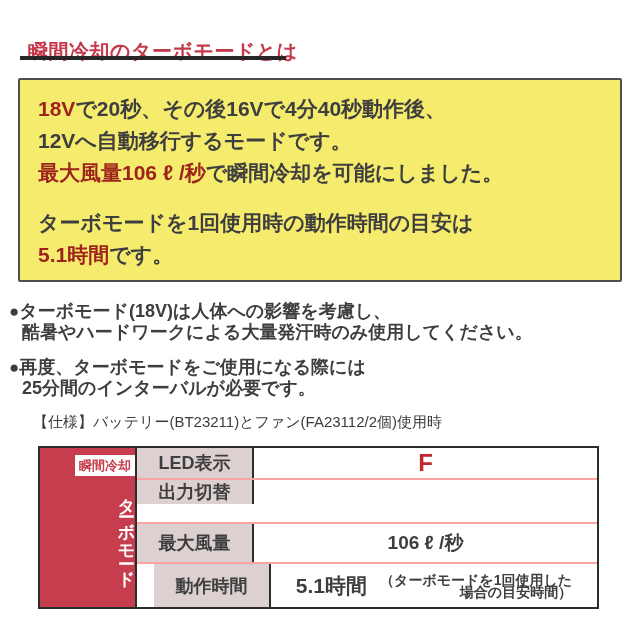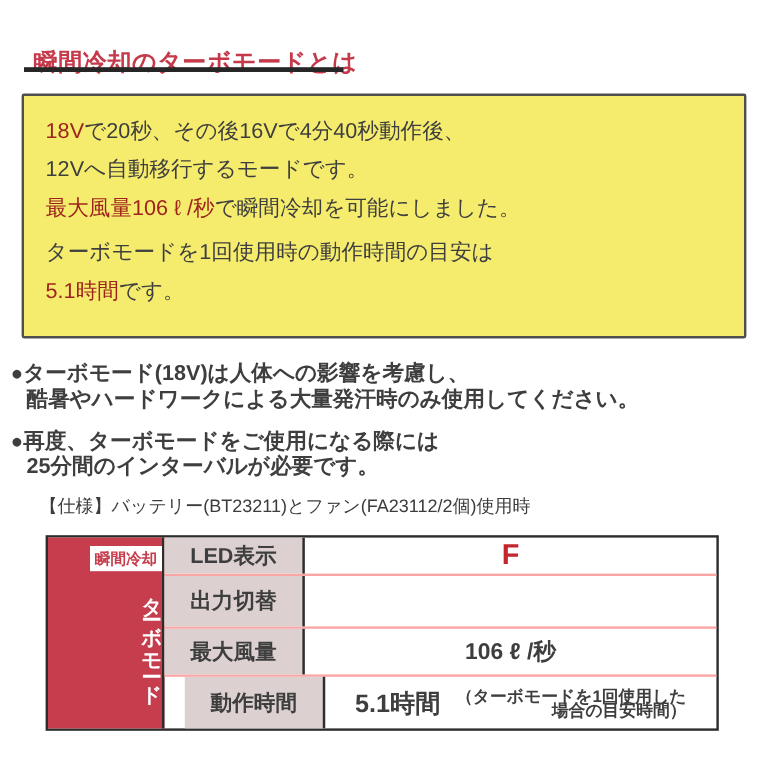--- a/index.html
+++ b/index.html
@@ -8,22 +8,22 @@
   .page { position: relative; width: 640px; height: 640px; background: #ffffff; overflow: hidden; }
 
   
   .title-wrap { position: absolute; left: 28px; top: 27px; margin-top: 11px; }
   .page-title { font-size: 20px; font-weight: bold; color: #c5394a; letter-spacing: 0.5px; white-space: nowrap; }
   .title-underline { position: absolute; left: 20px; top: 56px; width: 266px; height: 4px; background: #262626; }
 
   
   .highlight-box { position: absolute; left: 18px; top: 78px; width: 604px; height: 204px;
     background: #f5ec6e; border: 2px solid #4f4f4f; border-radius: 2px; padding: 13px 18px; }
-  .highlight-box p { font-size: 18px; font-weight: normal; color: #3e3e3e; line-height: 32px; white-space: nowrap; }
-  .highlight-box .p2 { margin-top: 5px; }
+  .highlight-box p { font-size: 21px; font-weight: bold; color: #3e3e3e; line-height: 32px; white-space: nowrap; }
+  .highlight-box .p2 { margin-top: 18px; }
   .accent { color: #9e231c; }
 
   
   .notes { position: absolute; left: 9px; top: 301px; }
   .note { font-size: 18px; font-weight: bold; color: #3e3e3e; line-height: 21px; margin-bottom: 14px; white-space: nowrap; }
   .note .line2 { padding-left: 13px; }
   .bullet { font-size: 17px; }
 
   
   .spec-caption { position: absolute; left: 33px; top: 413px; font-size: 15px; color: #3c3c3c; white-space: nowrap; }
@@ -34,21 +34,21 @@
   .mode-cell { width: 97px; background: #c63d4d; border-right: 2px solid #2c2c2c;
     display: flex; flex-direction: column; align-items: flex-end; }
   .mode-badge { margin-top: 7px; background: #ffffff; color: #c63d4d; font-size: 13px;
     font-weight: bold; padding: 4px 4px; line-height: 1; white-space: nowrap; }
   .mode-vertical { margin-top: 9px; writing-mode: vertical-rl; color: #ffffff; font-size: 17px;
     font-weight: bold; letter-spacing: 3px; line-height: 1; }
   .rows { flex: 1; display: flex; flex-direction: column; }
   .row { display: flex; border-bottom: 2px solid #fca5a5; }
   .row:last-child { border-bottom: none; padding-left: 17px; }
   .row-1 { height: 32px; }
-  .row-2 { height: 44px; }
+  .row-2 { height: 44px; flex-direction: column; }
   .row-3 { height: 40px; }
   .row-4 { height: 43px; }
   .label-cell { width: 117px; background: #dcd0d0; border-right: 2px solid #2c2c2c;
     display: flex; align-items: center; justify-content: center;
     font-size: 18px; font-weight: bold; color: #3e3e3e; white-space: nowrap; }
   .value-cell { flex: 1; display: flex; align-items: center; justify-content: center;
     font-size: 19px; font-weight: bold; color: #3e3e3e; white-space: nowrap; }
   .value-f { color: #c1272d; font-size: 24px; }
   .value-big { font-size: 21px; }
   .note-small { font-size: 14px; font-weight: bold; line-height: 12px; text-align: right; margin-left: 13px; color: #3e3e3e; }

